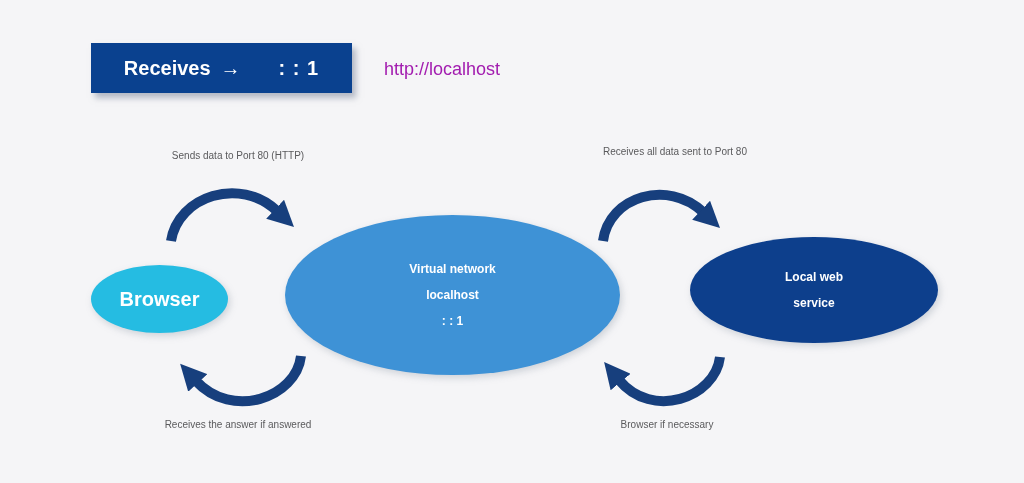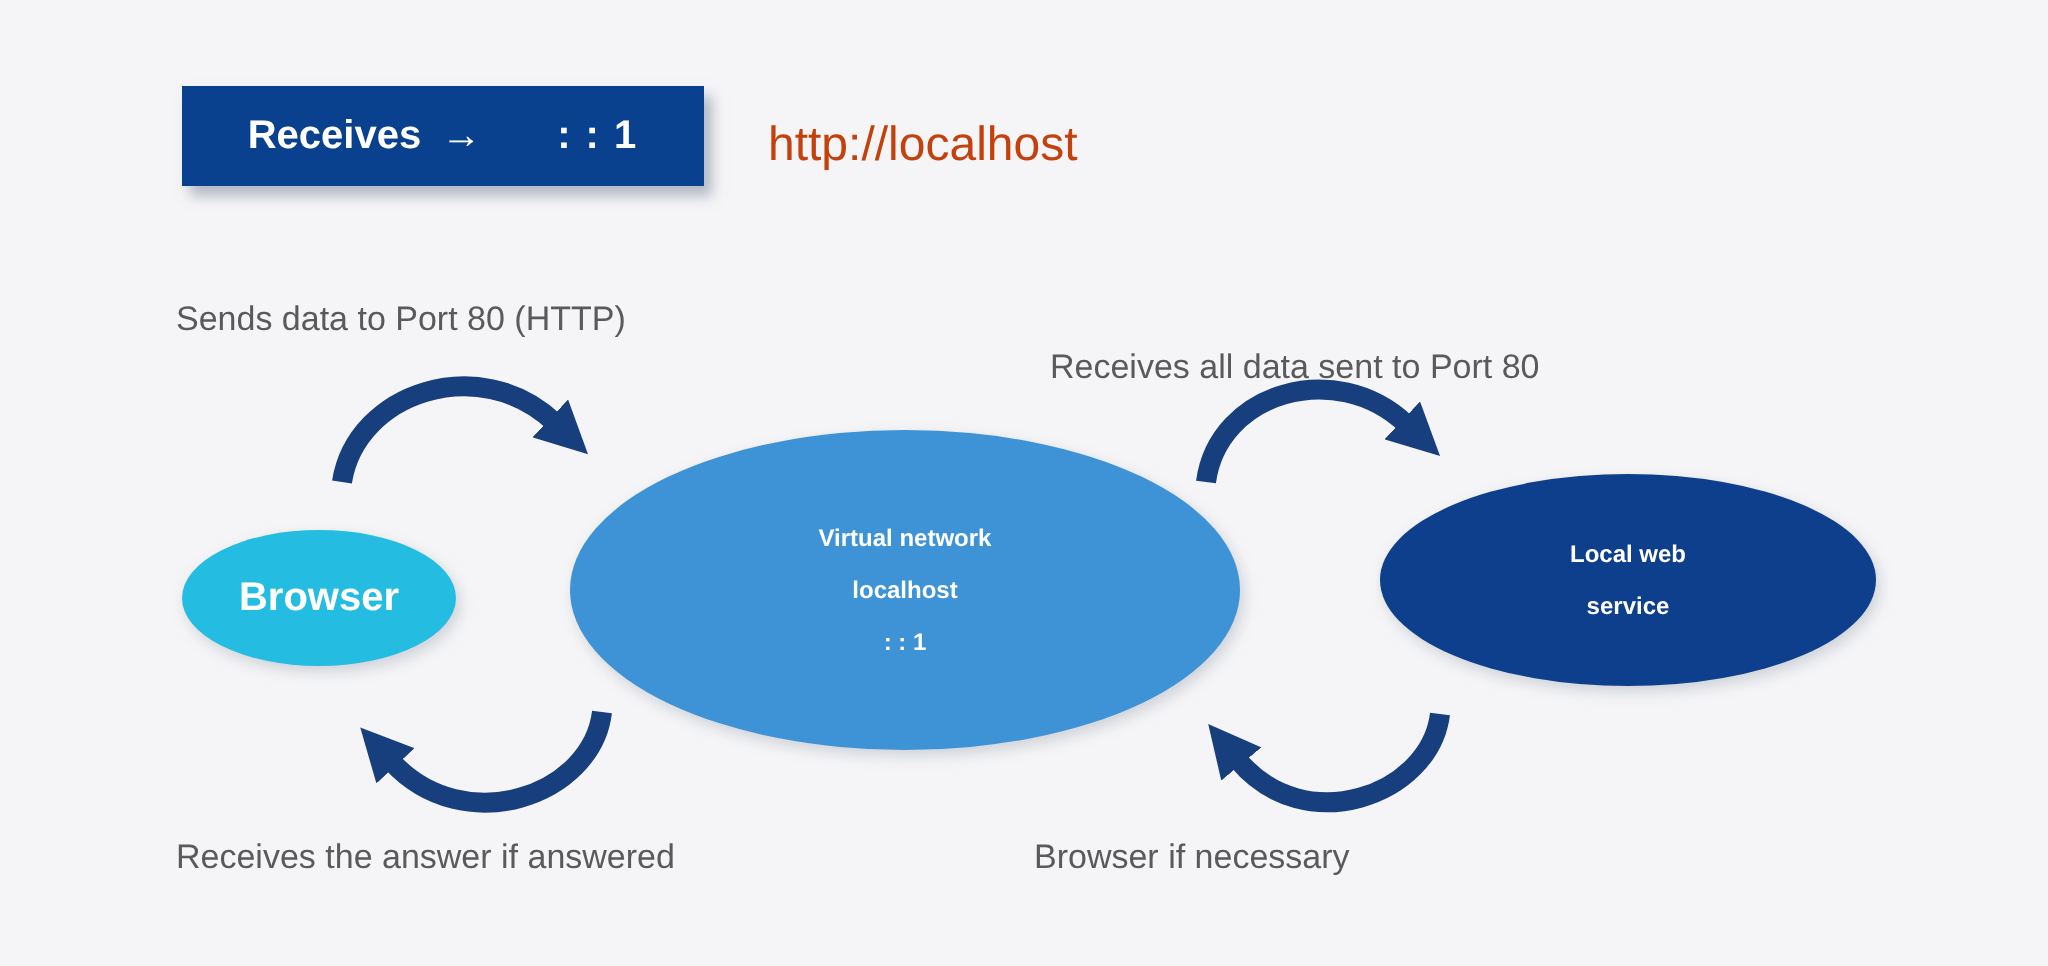--- a/index.html
+++ b/index.html
@@ -25,33 +25,34 @@
     color: #ffffff;
     font-weight: bold;
     font-size: 20px;
   }
   .hbox .arrow-glyph { margin-left: 10px; font-weight: bold; }
   .hbox .ip-value { margin-left: 38px; letter-spacing: 1px; }
 
   .url-text {
     position: absolute;
     left: 384px; top: 59px;
-    font-size: 24px;
-    color: #c2410c;
+    font-size: 18px;
+    color: #a21caf;
   }
 
   
   .flow-label {
     position: absolute;
     width: 300px;
-    font-size: 17px;
+    text-align: center;
+    font-size: 10px;
     color: #5a5a5c;
   }
   .flow-label.send           { left:  88px; top: 150px; }
-  .flow-label.receive-all    { left: 525px; top: 146px; margin-top: 28px; }
+  .flow-label.receive-all    { left: 525px; top: 146px; }
   .flow-label.receive-answer { left:  88px; top: 419px; }
   .flow-label.replies        { left: 517px; top: 419px; }
 
   
   .arrows {
     position: absolute;
     left: 0; top: 0;
     width: 1024px; height: 483px;
   }
   .arrows path.flow {

